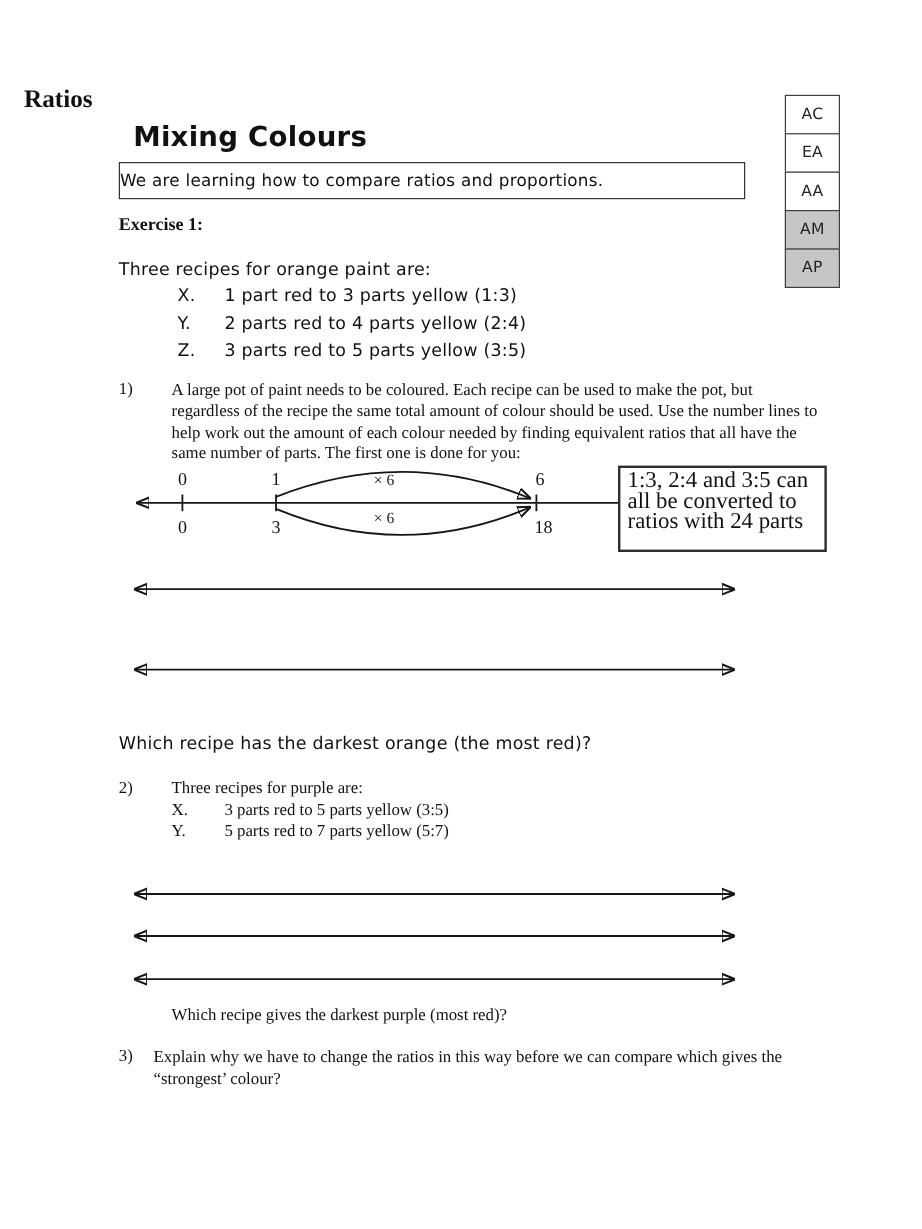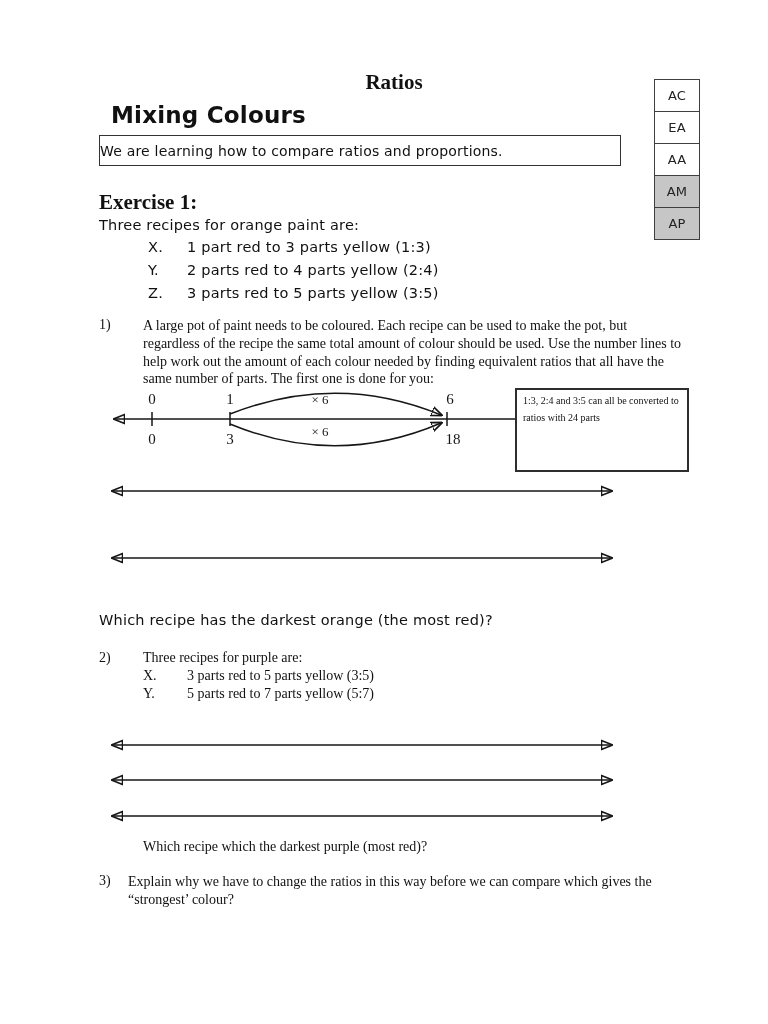--- a/index.html
+++ b/index.html
@@ -5,43 +5,43 @@
   html,body{margin:0;padding:0}
   body{
     width:768px;height:1024px;position:relative;background:#ffffff;
     font-family:"Liberation Serif",serif;color:#111;overflow:hidden;
   }
   .abs{position:absolute}
   .serif{font-family:"Liberation Serif",serif}
   .hand{font-family:"DejaVu Sans",sans-serif;letter-spacing:.2px}
   .bold{font-weight:bold}
 
-  .doc-title{left:0;top:70px;width:768px;text-align:center;padding-left:20px;
+  .doc-title{left:0;top:70px;width:768px;padding-left:20px;
     box-sizing:border-box;font-size:21px}
   .main-heading{left:111px;top:102px;font-size:23px}
   .goal-box{left:99px;top:135px;width:522px;height:31px;border:1.5px solid #333;
     box-sizing:border-box;display:flex;align-items:center;justify-content:flex-start;
     font-size:14px}
   .levels{left:654px;top:80px;width:27px}
   .level-cell{width:46px;height:33px;margin-top:-1px;border:1px solid #3f3f3f;
     box-sizing:border-box;display:flex;align-items:center;justify-content:center;
     font-size:13px;color:#222;background:#fff}
   .level-cell.filled{background:#c6c6c6}
 
-  .exercise-heading{left:99px;top:190px;font-size:21px}
+  .exercise-heading{left:99px;top:180px;font-size:15px}
   .orange-intro{left:99px;top:217px;font-size:14.5px}
   .recipe-list-hand{left:148px;top:236px;font-size:14.5px;line-height:23px}
   .recipe-list-hand .li-label{display:inline-block;width:39px}
 
   .q-number{font-size:14px}
   .q1-number{left:99px;top:317px}
   .q1-text{left:143px;top:317px;width:540px;font-size:14px;line-height:17.8px}
 
-  .callout-box{left:515px;top:388px;width:174px;height:84px;border:2px solid #2e2e2e;
-    box-sizing:border-box;padding:2px 6px;font-size:10px;line-height:17px}
+  .callout-box{left:515px;top:388px;width:174px;height:72px;border:2px solid #2e2e2e;
+    box-sizing:border-box;padding:2px 6px;font-size:19px;line-height:17px}
 
   .orange-followup{left:99px;top:612px;font-size:14.5px}
   .q2-number{left:99px;top:650px}
   .q2-intro{left:143px;top:650px;font-size:14px}
   .recipe-list-serif{left:143px;top:667px;font-size:14px;line-height:17.5px}
   .recipe-list-serif .li-label{display:inline-block;width:44px}
   .purple-followup{left:143px;top:839px;font-size:14px}
   .q3-number{left:99px;top:873px}
   .q3-text{left:128px;top:873px;width:545px;font-size:14px;line-height:17.8px}
 
@@ -141,16 +141,16 @@
 <svg class="abs" style="left:106px;top:738px" width="512" height="14" viewBox="0 0 512 14">
   <line x1="7" y1="7" x2="505" y2="7" marker-start="url(#ah)" marker-end="url(#ah)"></line>
 </svg>
 <svg class="abs" style="left:106px;top:773px" width="512" height="14" viewBox="0 0 512 14">
   <line x1="7" y1="7" x2="505" y2="7" marker-start="url(#ah)" marker-end="url(#ah)"></line>
 </svg>
 <svg class="abs" style="left:106px;top:809px" width="512" height="14" viewBox="0 0 512 14">
   <line x1="7" y1="7" x2="505" y2="7" marker-start="url(#ah)" marker-end="url(#ah)"></line>
 </svg>
 
-<div class="abs purple-followup serif">Which recipe which the darkest purple (most red)?</div>
+<div class="abs purple-followup serif">Which recipe gives the darkest purple (most red)?</div>
 
 <div class="abs q-number q3-number serif">3)</div>
 <div class="abs q3-text serif">Explain why we have to change the ratios in this way before we can compare which gives the “strongest’ colour?</div>
 
 </body></html>

